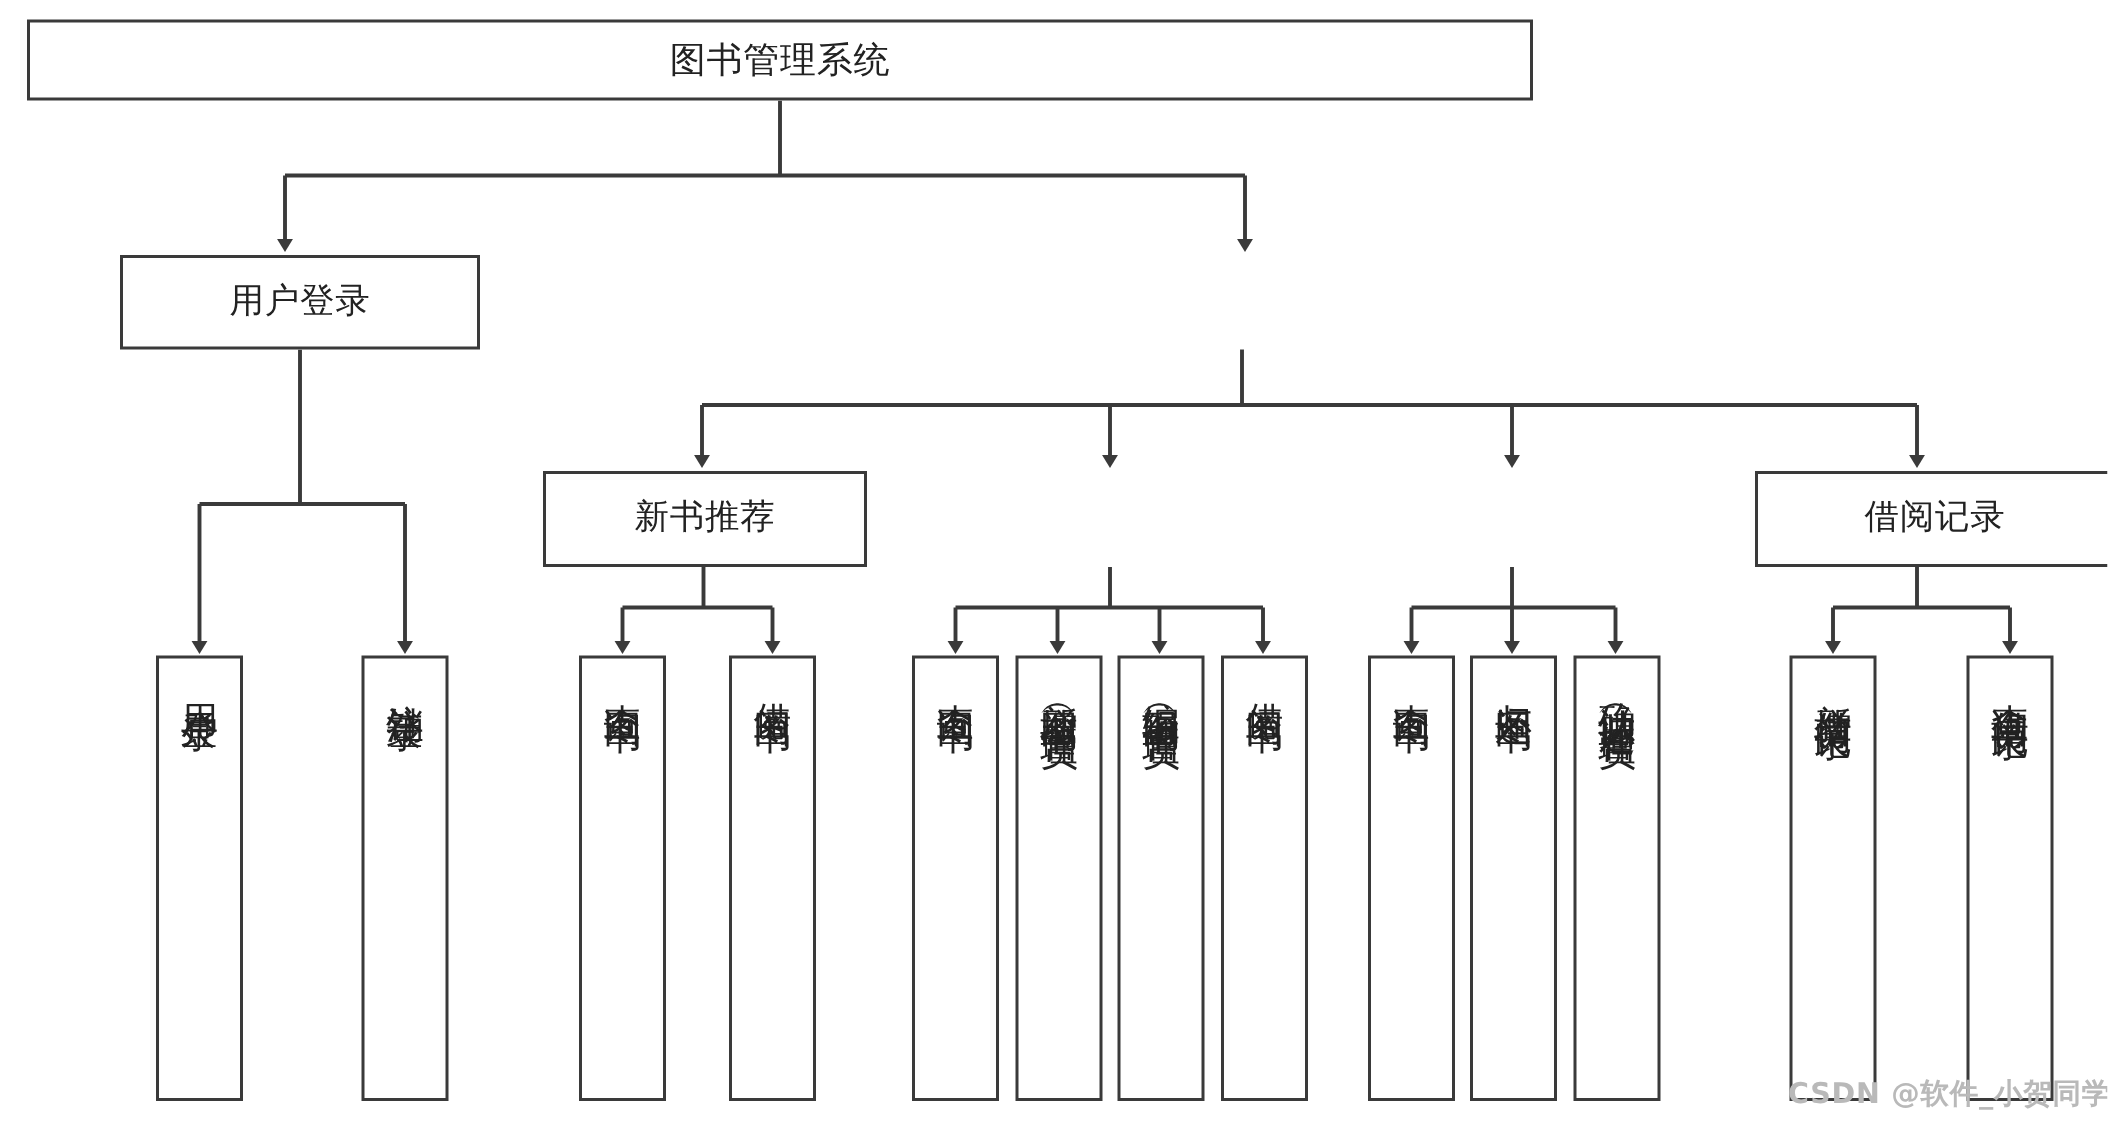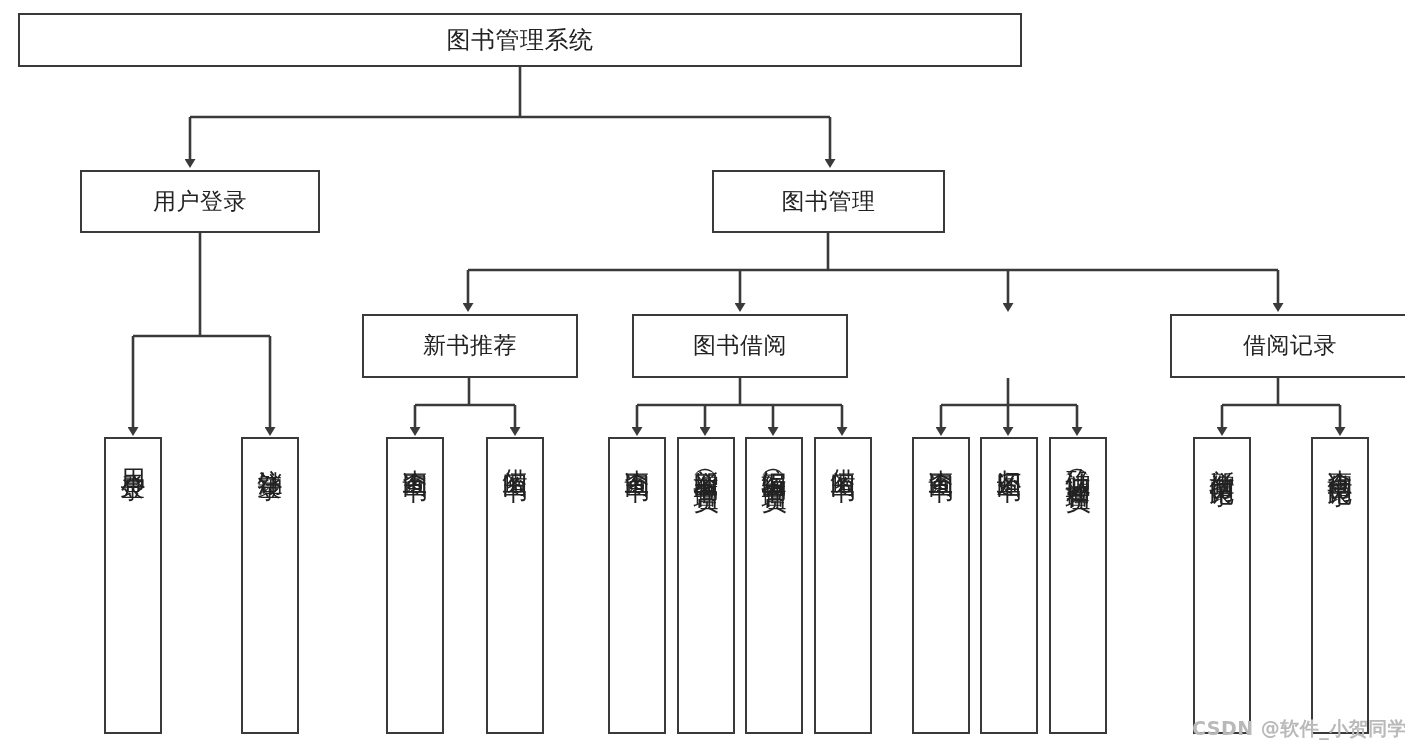--- a/index.html
+++ b/index.html
@@ -127,31 +127,25 @@
   </svg>
 
   <div class="node root horiz" style="left:18px; top:13px; width:1004px; height:54px;">
     <span class="label">图书管理系统</span>
   </div>
 
   <div class="node horiz" style="left:80px; top:170px; width:240px; height:63px;">
     <span class="label">用户登录</span>
   </div>
 
-  <div class="node horiz" style="left:712px; top:170px; width:233px; height:63px;">
-    <span class="label">图书管理</span>
-  </div>
 
   <div class="node horiz" style="left:362px; top:314px; width:216px; height:64px;">
     <span class="label">新书推荐</span>
   </div>
 
-  <div class="node horiz" style="left:632px; top:314px; width:216px; height:64px;">
-    <span class="label">图书借阅</span>
-  </div>
 
 
   <div class="node horiz" style="left:1170px; top:314px; width:240px; height:64px;">
     <span class="label">借阅记录</span>
   </div>
 
   <div class="node vert" style="left:104px; top:437px; width:58px; height:297px;">
     <span class="label">用户登录</span>
   </div>
 

